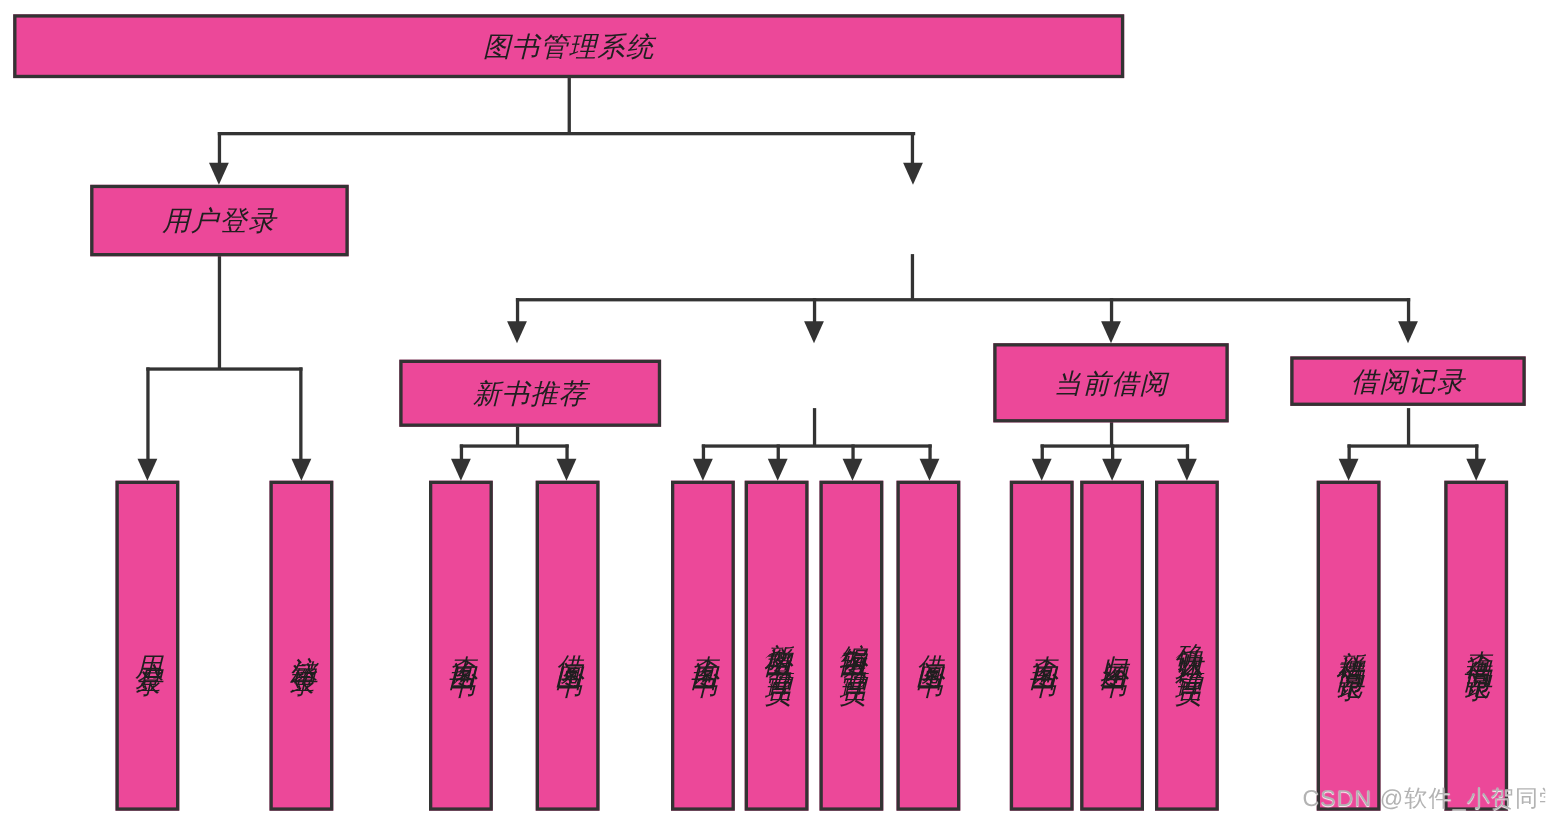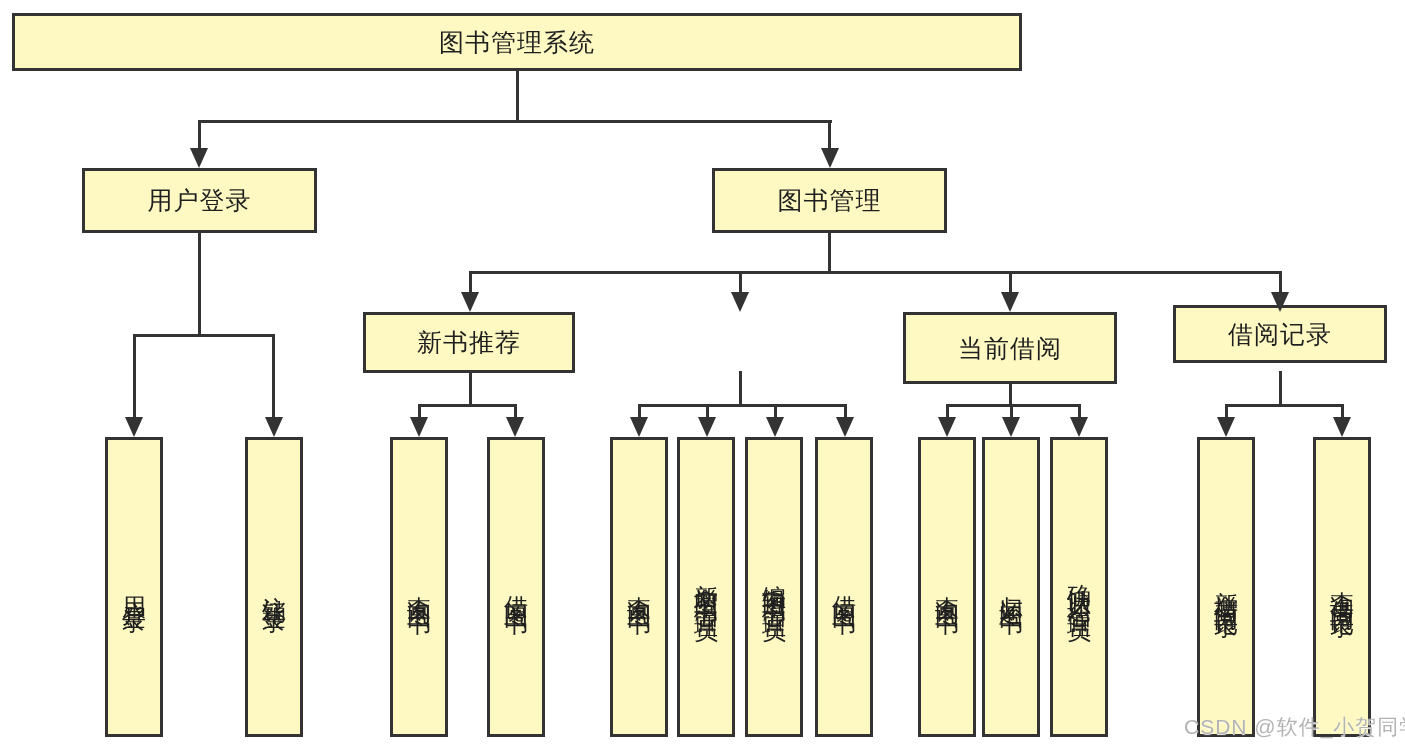--- a/index.html
+++ b/index.html
@@ -9,22 +9,22 @@
     --bg:#ffffff;
     --wm:#b3b3b3;
   }
   html,body{margin:0;padding:0;background:#fff;}
   .stage{
     position:relative;width:1405px;height:747px;background:var(--bg);
     font-family:"Liberation Sans",sans-serif;color:var(--text);overflow:hidden;
   }
   .box{
     position:absolute;box-sizing:border-box;border:3px solid var(--border);
-    background:#fef9c3;display:flex;align-items:center;justify-content:center;
-    font-size:25px;letter-spacing:1px;z-index:2;
+    background:#ec4899;display:flex;align-items:center;justify-content:center;
+    font-size:25px;letter-spacing:1px;z-index:2;font-style:italic;
   }
   .leaf{letter-spacing:0;}
   .vtext{
     writing-mode:vertical-rl;text-orientation:mixed;
     font-size:24px;line-height:1;letter-spacing:5px;
   }
   .vline{position:absolute;width:3px;background:var(--line);z-index:1;}
   .hline{position:absolute;height:3px;background:var(--line);z-index:1;}
   .ahead{
     position:absolute;width:0;height:0;z-index:3;
@@ -42,31 +42,28 @@
 
 <div class="stage">
 
   <div class="box" style="left:12px;top:13px;width:1010px;height:58px;">
     <span>图书管理系统</span>
   </div>
 
   <div class="box" style="left:82px;top:168px;width:235px;height:65px;">
     <span>用户登录</span>
   </div>
-  <div class="box" style="left:712px;top:168px;width:235px;height:65px;">
-    <span>图书管理</span>
-  </div>
 
-  <div class="box" style="left:363px;top:312px;width:212px;height:61px;">
+  <div class="box" style="left:363px;top:327px;width:238px;height:61px;">
     <span>新书推荐</span>
   </div>
   <div class="box" style="left:903px;top:312px;width:214px;height:72px;">
     <span>当前借阅</span>
   </div>
-  <div class="box" style="left:1173px;top:305px;width:214px;height:58px;">
+  <div class="box" style="left:1173px;top:324px;width:214px;height:45px;">
     <span>借阅记录</span>
   </div>
 
   <div class="box leaf" style="left:105px;top:437px;width:58px;height:300px;">
     <span class="vtext">用户登录</span>
   </div>
   <div class="box leaf" style="left:245px;top:437px;width:58px;height:300px;">
     <span class="vtext">注销登录</span>
   </div>
 

